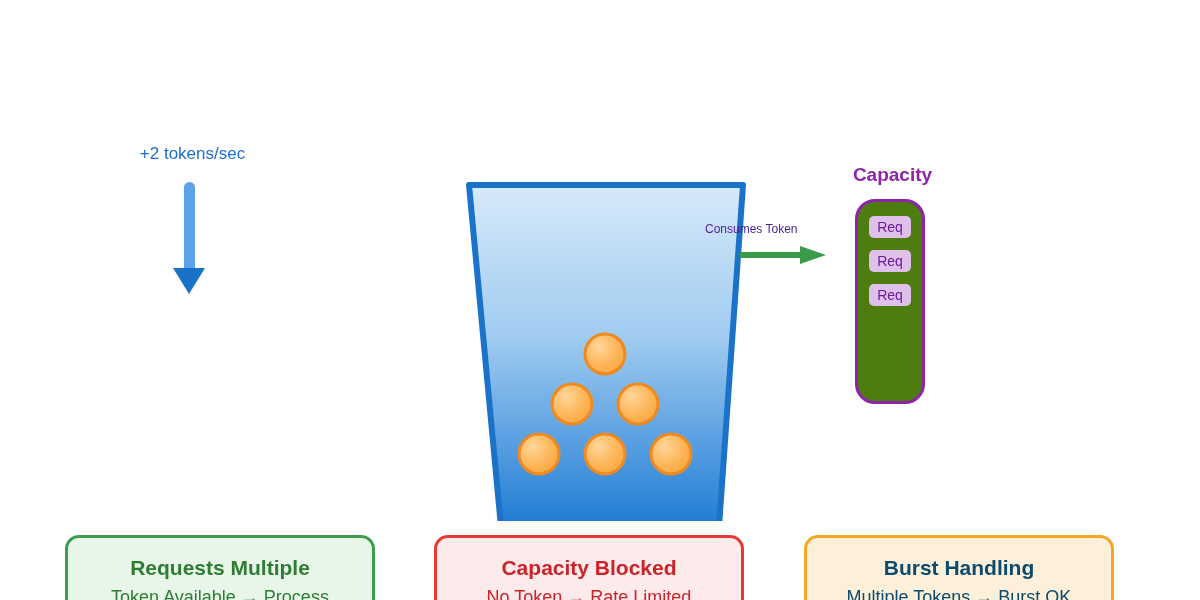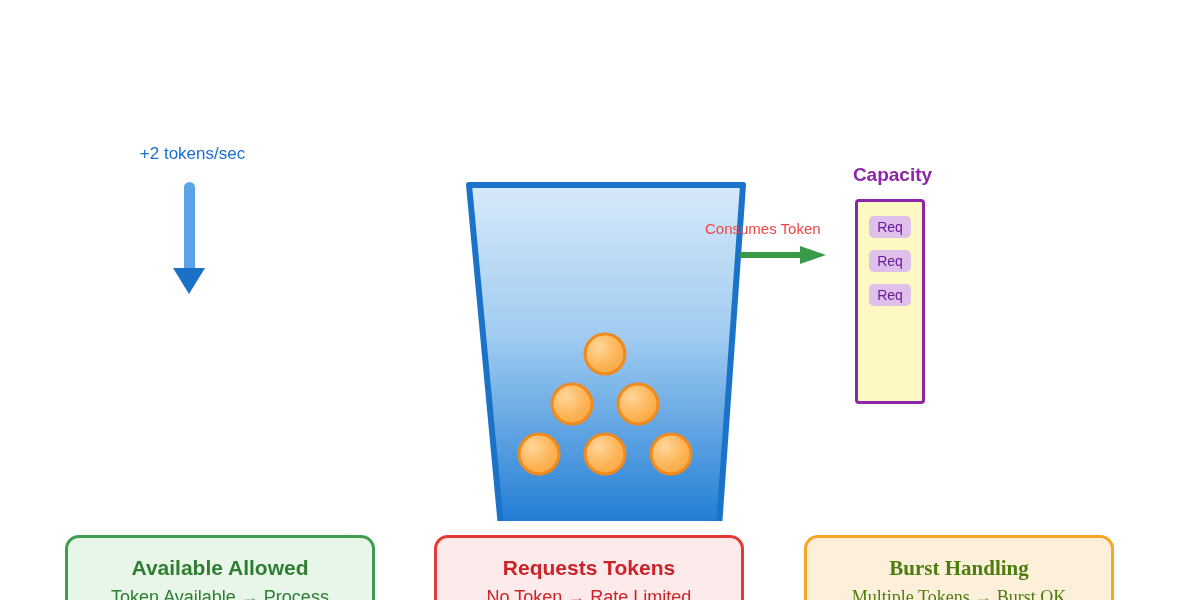--- a/index.html
+++ b/index.html
@@ -119,22 +119,22 @@
     position: absolute;
     left: 705px;
     top: 218px;
     width: 160px;
     height: 55px;
   }
   #consume-label {
     position: absolute;
     left: 0;
     top: 0;
-    font-size: 15px;
-    color: #ef4444;
+    font-size: 12px;
+    color: #4c1d95;
     line-height: 22px;
     white-space: nowrap;
   }
   #consume-arrow-svg {
     position: absolute;
     left: 33px;
     top: 26px;
   }
 
   
@@ -157,23 +157,23 @@
     line-height: 26px;
     white-space: nowrap;
   }
   #requests-queue {
     position: absolute;
     left: 35px;
     top: 37px;
     width: 70px;
     height: 205px;
     box-sizing: border-box;
-    background: #fef9c3;
+    background: #4d7c0f;
     border: 3px solid #8e24aa;
-    border-radius: 4px;
+    border-radius: 20px;
     padding-top: 14px;
   }
   .req-pill {
     width: 42px;
     height: 22px;
     margin: 0 auto 12px auto;
     background: #dfc0ea;
     border-radius: 5px;
     color: #6a1b9a;
     font-size: 14px;
@@ -217,21 +217,21 @@
     left: 434px;
     background: #fdeaea;
     border-color: #e53935;
   }
   #card-blocked .card-title, #card-blocked .card-subtitle { color: #cc2229; }
   #card-burst {
     left: 804px;
     background: #fdf0da;
     border-color: #f5a623;
   }
-  #card-burst .card-title, #card-burst .card-subtitle { color: #4d7c0f; font-family: Liberation Serif, serif; }
+  #card-burst .card-title, #card-burst .card-subtitle { color: #0c4a6e; }
 </style>
 </head>
 <body>
 
 <div class="stage">
 
 
   <div id="refill-group">
     <div id="refill-rate-label">+2 tokens/sec</div>
     <div id="refill-arrow-stem"></div>
@@ -277,26 +277,26 @@
   <div id="requests-group">
     <div id="requests-title">Capacity</div>
     <div id="requests-queue">
       <div class="req-pill">Req</div>
       <div class="req-pill">Req</div>
       <div class="req-pill">Req</div>
     </div>
   </div>
 
   <div class="info-card" id="card-allowed">
-    <div class="card-title">Available Allowed</div>
+    <div class="card-title">Requests Multiple</div>
     <div class="card-subtitle">Token Available → Process</div>
   </div>
 
   <div class="info-card" id="card-blocked">
-    <div class="card-title">Requests Tokens</div>
+    <div class="card-title">Capacity Blocked</div>
     <div class="card-subtitle">No Token → Rate Limited</div>
   </div>
 
   <div class="info-card" id="card-burst">
     <div class="card-title">Burst Handling</div>
     <div class="card-subtitle">Multiple Tokens → Burst OK</div>
   </div>
 
 </div>
 

